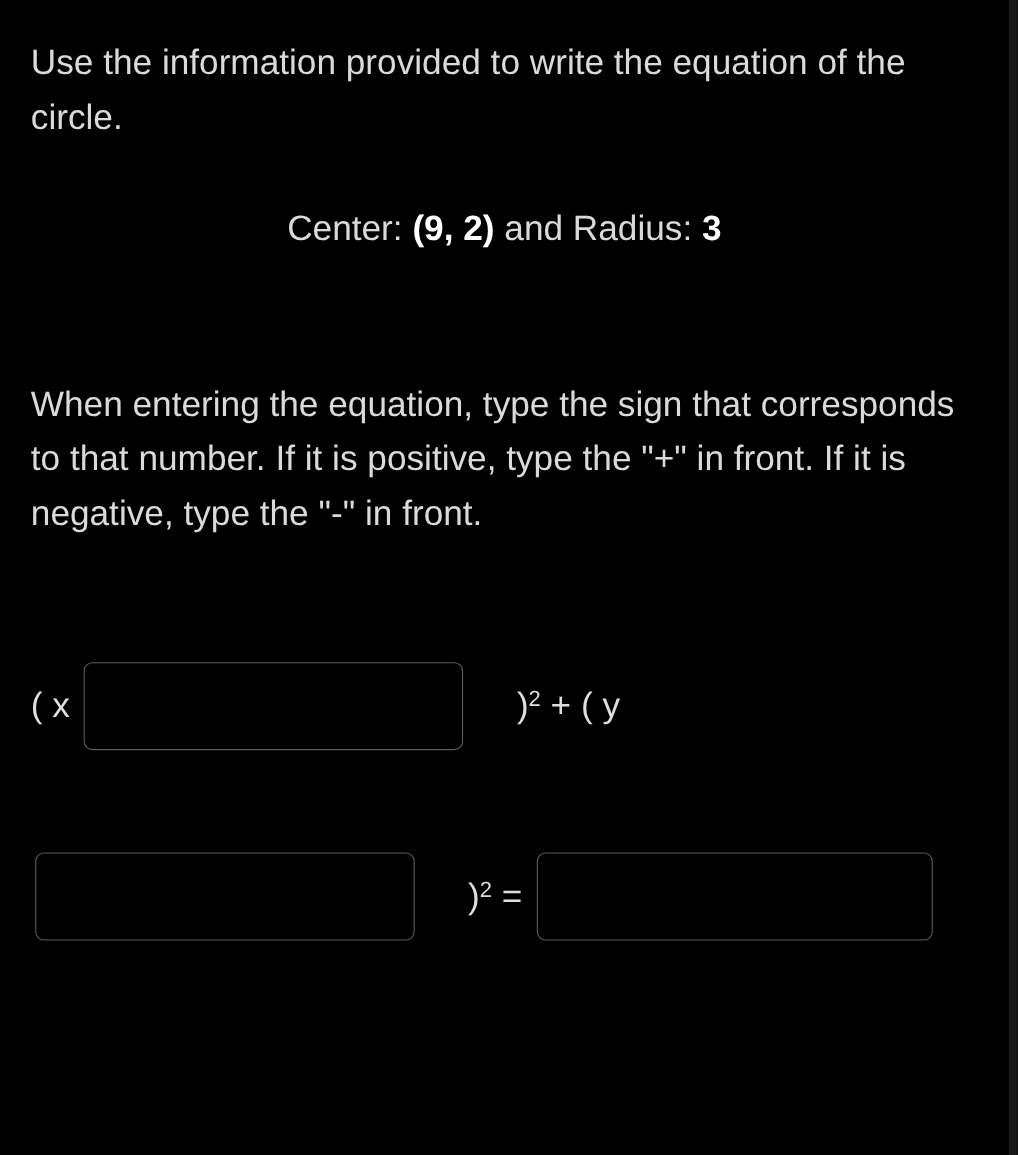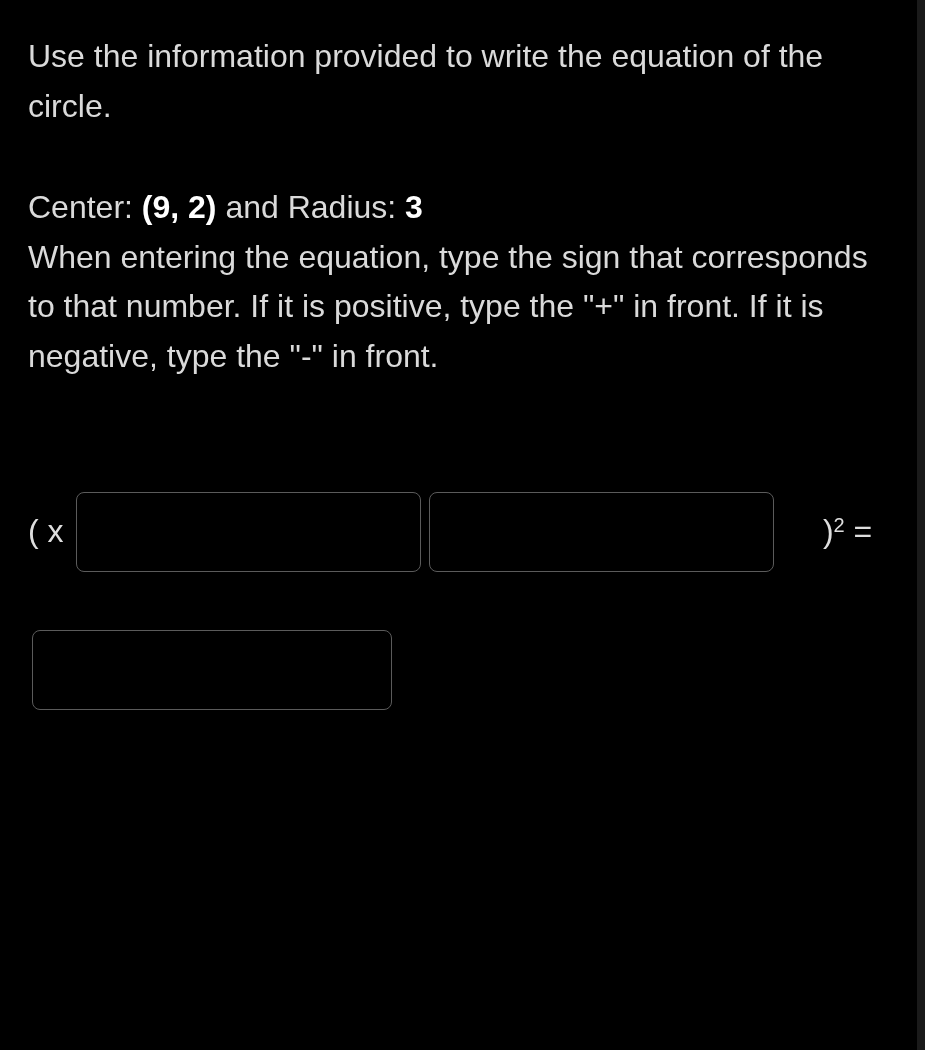--- a/index.html
+++ b/index.html
@@ -19,20 +19,22 @@
       font-weight: 300;
       border-right: 8px solid #1a1a1a;
       overflow: hidden;
     }
     .prompt {
       color: #dadada;
       margin-bottom: 52px;
     }
     .given {
       color: #dadada;
+      margin-bottom: 110px;
+      text-align: center;
     }
     .given .bold {
       font-weight: 600;
       color: #ffffff;
     }
     .instructions {
       color: #dadada;
       margin-bottom: 76px;
     }
     .equation-area {
@@ -75,18 +77,21 @@
 
 <div class="given">
   <span>Center: </span><span class="bold">(9, 2)</span><span>   and   </span><span>Radius: </span><span class="bold">3</span>
 </div>
 
 <div class="instructions">When entering the equation, type the sign that corresponds to that number. If it is positive, type the "+" in front. If it is negative, type the "-" in front.</div>
 
 <div class="equation-area">
   <span class="eq-text">( x </span>
   <input type="text" class="answer-input" value="" style="">
+  <span class="eq-text">
+    <span> )</span><span class="sup">2</span><span> + ( y</span>
+  </span>
   <input type="text" class="answer-input" value="" style="">
   <span class="eq-text">
     <span> )</span><span class="sup">2</span><span> = </span>
   </span>
   <input type="text" class="answer-input wide" value="" style="">
 </div>
 
 </body></html>

